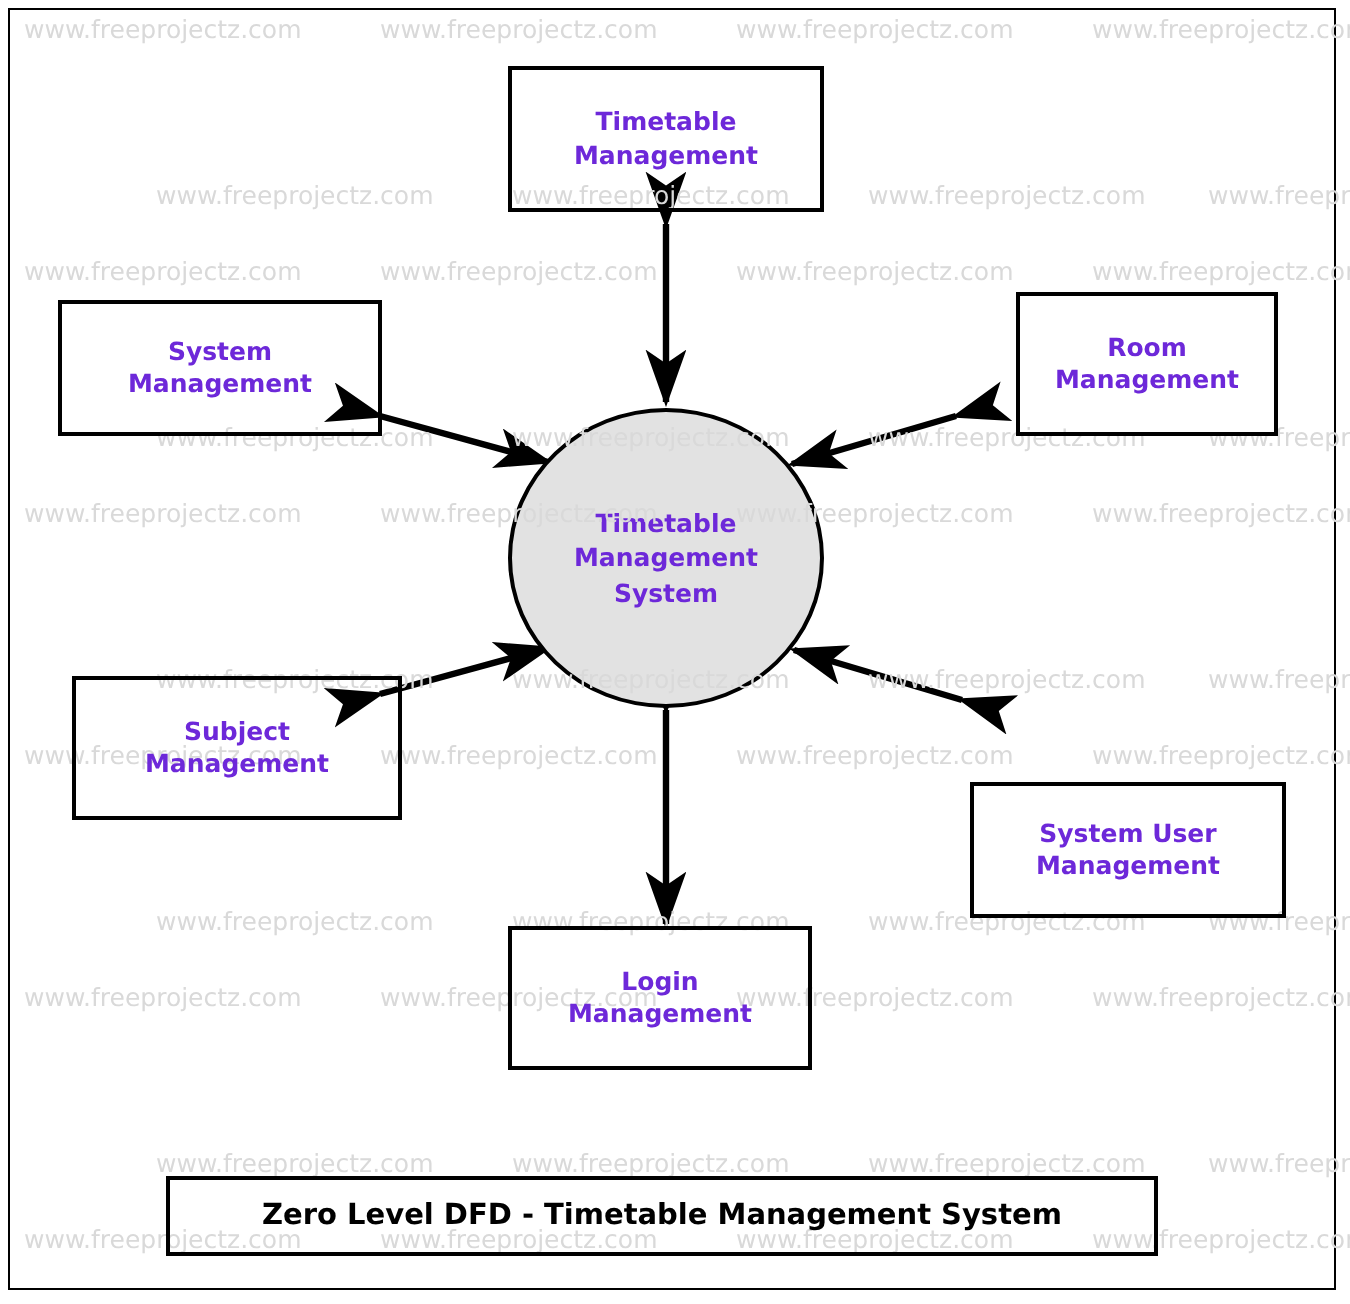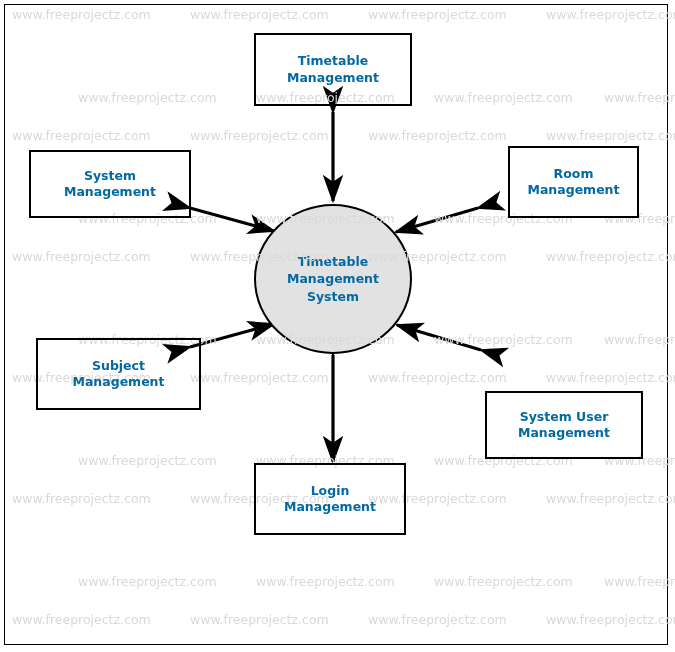--- a/index.html
+++ b/index.html
@@ -56,21 +56,21 @@
     box-sizing: border-box;
     display: flex;
     align-items: center;
     justify-content: center;
     z-index: 6;
   }
   .entity-label {
     font-family: "DejaVu Sans", sans-serif;
     font-weight: bold;
     font-size: 12.5px;
-    color: #0369a1;
+    color: #6d28d9;
     text-align: center;
     line-height: 1.32;
     white-space: pre-line;
   }
   
   #process-circle {
     position: absolute;
     left: 254px; top: 204px;
     width: 158px; height: 150px;
     border: 2px solid #000000;
@@ -220,14 +220,17 @@
   <div class="entity-box" style="left:485px; top:351px; width:158px; height:68px;margin-top:40px;">
     <span class="entity-label">System User
 Management</span>
   </div>
 
   <div class="entity-box" style="left:254px; top:463px; width:152px; height:72px;">
     <span class="entity-label">Login
 Management</span>
   </div>
 
+  <div id="caption-box">
+    <span id="caption-text">Zero Level DFD - Timetable Management System</span>
+  </div>
 
 </div>
 
 </body></html>

